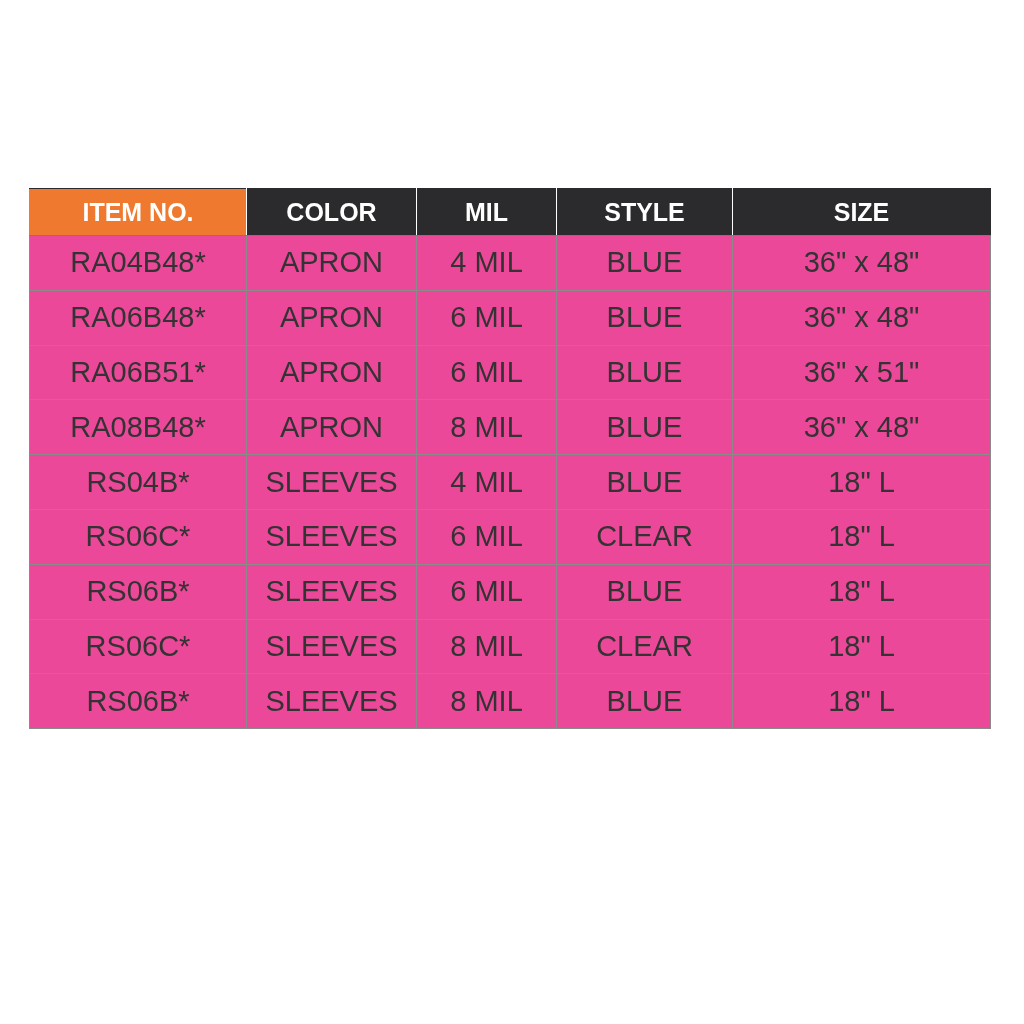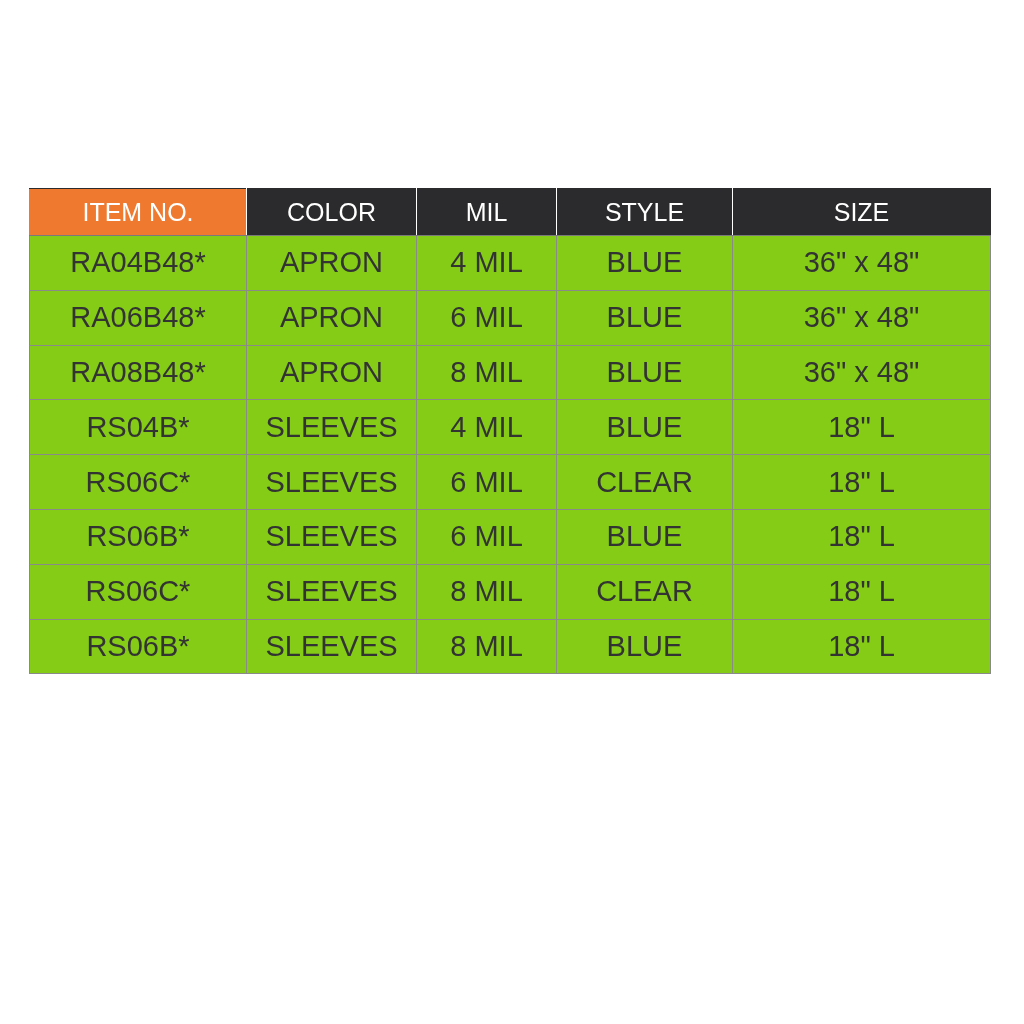--- a/index.html
+++ b/index.html
@@ -25,21 +25,21 @@
     .spec-table col.c0 { width: 217px; }
     .spec-table col.c1 { width: 170px; }
     .spec-table col.c2 { width: 140px; }
     .spec-table col.c3 { width: 176px; }
     .spec-table col.c4 { width: 258px; }
     .spec-table th {
       height: 46px;
       padding: 0;
       background: #2b2a2c;
       color: #ffffff;
-      font-weight: normal;
+      font-weight: bold;
       font-size: 25px;
       text-align: center;
       vertical-align: middle;
       border-left: 1px solid #ffffff;
       border-right: 1px solid #ffffff;
       border-top: 1px solid #2b2a2c;
       border-bottom: 1px solid #7a7a7a;
     }
     .spec-table th:first-child {
       border-left: 1px solid #ef7a2f;
@@ -52,21 +52,21 @@
       background: #ef7a2f;
     }
     .spec-table td {
       height: 53.8px;
       padding: 0;
       color: #333333;
       font-size: 29px;
       text-align: center;
       vertical-align: middle;
       border: 1px solid #8a8a8a;
-      background: #84cc16;
+      background: #ec4899;
       white-space: nowrap;
     }
   </style>
 </head>
 <body>
 
 <table class="spec-table">
   <colgroup>
     <col class="c0">
       <col class="c1">
@@ -90,20 +90,27 @@
       <td>4 MIL</td>
       <td>BLUE</td>
       <td>36" x 48"</td>
     </tr>
     <tr>
       <td>RA06B48*</td>
       <td>APRON</td>
       <td>6 MIL</td>
       <td>BLUE</td>
       <td>36" x 48"</td>
+    </tr>
+    <tr>
+      <td>RA06B51*</td>
+      <td>APRON</td>
+      <td>6 MIL</td>
+      <td>BLUE</td>
+      <td>36" x 51"</td>
     </tr>
     <tr>
       <td>RA08B48*</td>
       <td>APRON</td>
       <td>8 MIL</td>
       <td>BLUE</td>
       <td>36" x 48"</td>
     </tr>
     <tr>
       <td>RS04B*</td>

